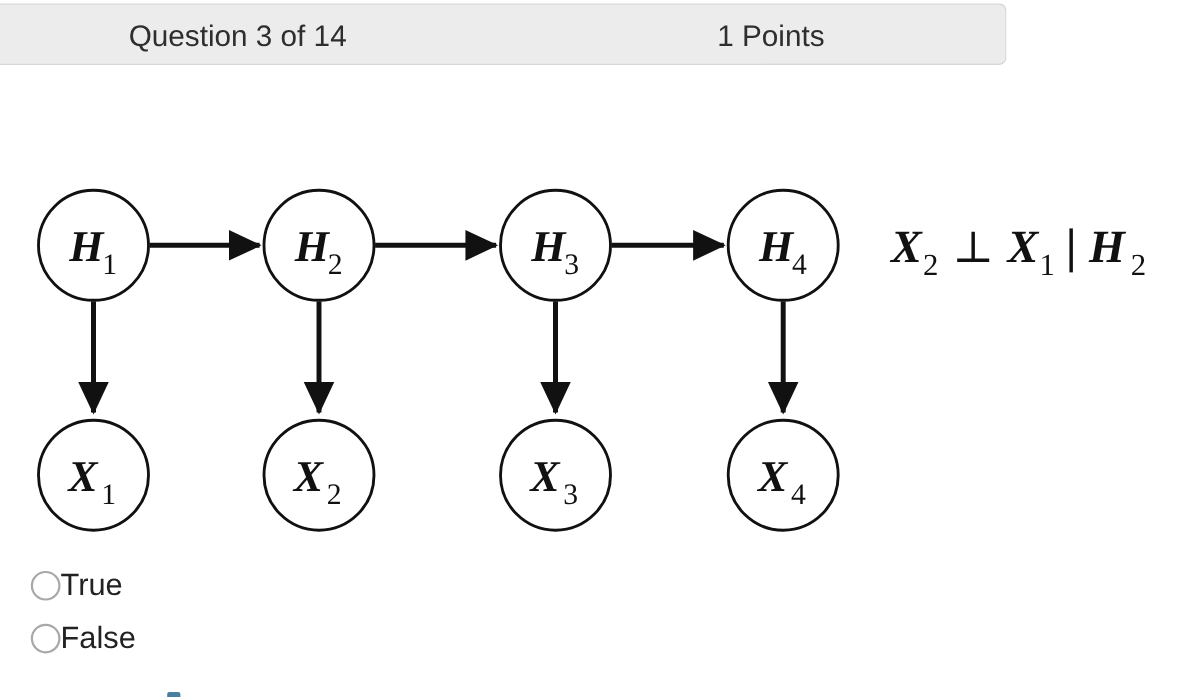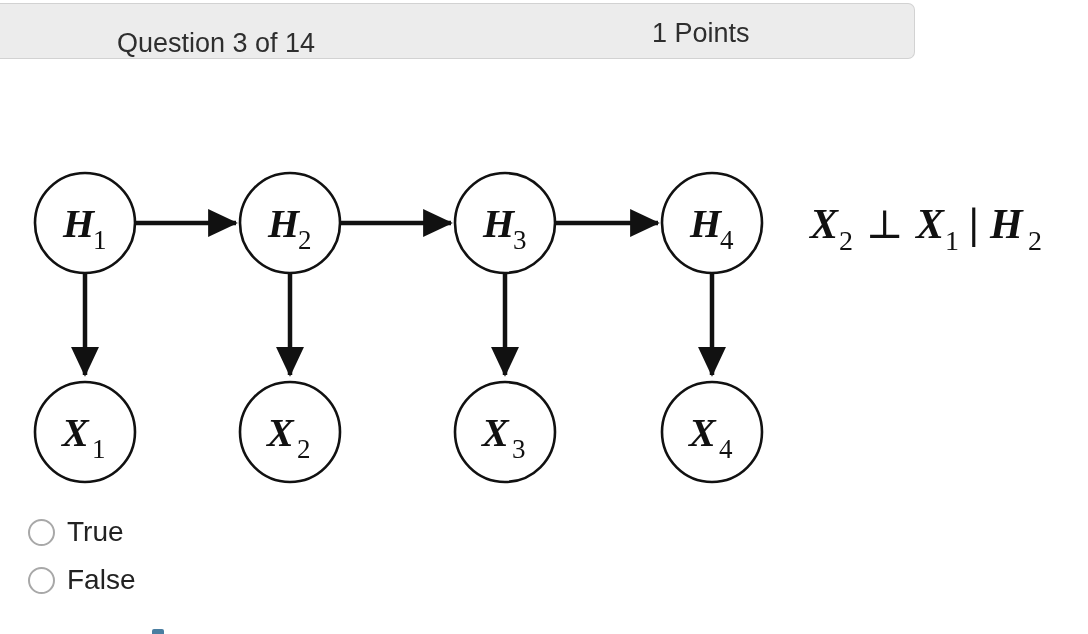--- a/index.html
+++ b/index.html
@@ -31,21 +31,21 @@
     border-bottom-right-radius: 7px;
   }
   .qheader-text {
     position: absolute;
     top: 13px;
     font-size: 27px;
     line-height: 32px;
     color: #2e2e2e;
     white-space: nowrap;
   }
-  .qheader-index { left: 117px; margin-top: 10px; }
+  .qheader-index { left: 117px; }
   .qheader-points { left: 652px; text-align: right; }
 
   
   .diagram {
     position: absolute;
     left: 0px;
     top: 62px;
     width: 1088px;
     height: 440px;
   }
@@ -102,21 +102,20 @@
   .radio-outer {
     width: 27px;
     height: 27px;
     border-radius: 50%;
     border: 2px solid #a8a8a8;
     background: #ffffff;
     box-sizing: border-box;
     flex: 0 0 auto;
   }
   .option-label {
-    margin-left: 12px;
     font-size: 28px;
     line-height: 32px;
     color: #222222;
     white-space: nowrap;
   }
 
   
   .cut-sliver {
     position: absolute;
     left: 152px;

